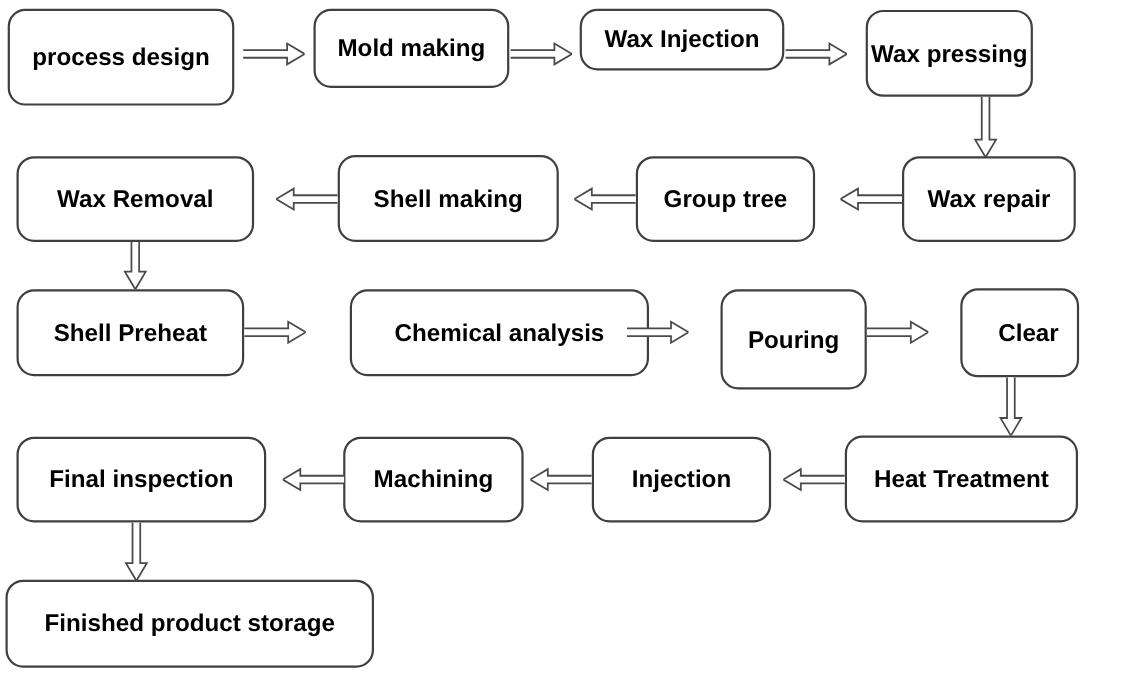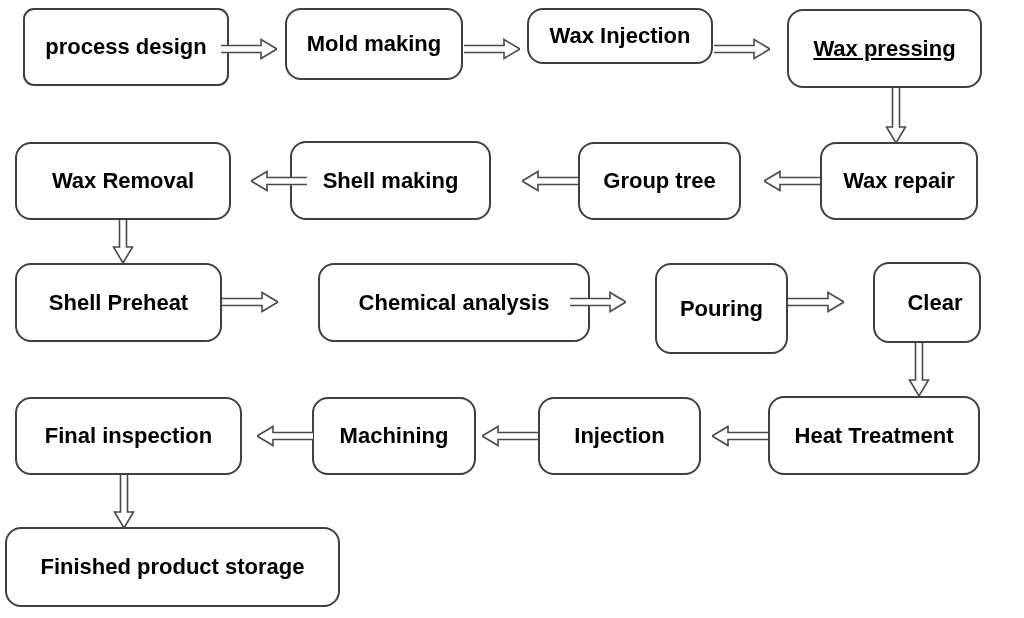--- a/index.html
+++ b/index.html
@@ -33,27 +33,27 @@
   .arrow {
     position: absolute;
     display: block;
   }
 </style>
 </head>
 <body>
 
 <div id="canvas">
 
-  <div class="node" style="left:23px; top:8px; width:206px; height:78px;border-radius:11px;">process design</div>
+  <div class="node" style="left:7px; top:8px; width:206px; height:88px;">process design</div>
   <div class="node" style="left:285px; top:8px; width:178px; height:72px;">Mold making</div>
   <div class="node" style="left:527px; top:8px; width:186px; height:56px;">Wax Injection</div>
-  <div class="node" style="left:787px; top:9px; width:195px; height:79px;text-decoration:underline;">Wax pressing</div>
+  <div class="node" style="left:787px; top:9px; width:152px; height:79px;">Wax pressing</div>
 
   <div class="node" style="left:15px; top:142px; width:216px; height:78px;">Wax Removal</div>
-  <div class="node" style="left:290px; top:141px; width:201px; height:79px;">Shell making</div>
+  <div class="node" style="left:307px; top:141px; width:201px; height:79px;">Shell making</div>
   <div class="node" style="left:578px; top:142px; width:163px; height:78px;">Group tree</div>
   <div class="node" style="left:820px; top:142px; width:158px; height:78px;">Wax repair</div>
 
   <div class="node" style="left:15px; top:263px; width:207px; height:79px;">Shell Preheat</div>
   <div class="node" style="left:298px; top:263px; width:272px; height:79px;margin-left:20px;">Chemical analysis</div>
   <div class="node" style="left:655px; top:263px; width:133px; height:91px;">Pouring</div>
   <div class="node" style="left:873px; top:262px; width:108px; height:81px;padding-left:16px;">Clear</div>
 
   <div class="node" style="left:15px; top:397px; width:227px; height:78px;">Final inspection</div>
   <div class="node" style="left:312px; top:397px; width:164px; height:78px;">Machining</div>

